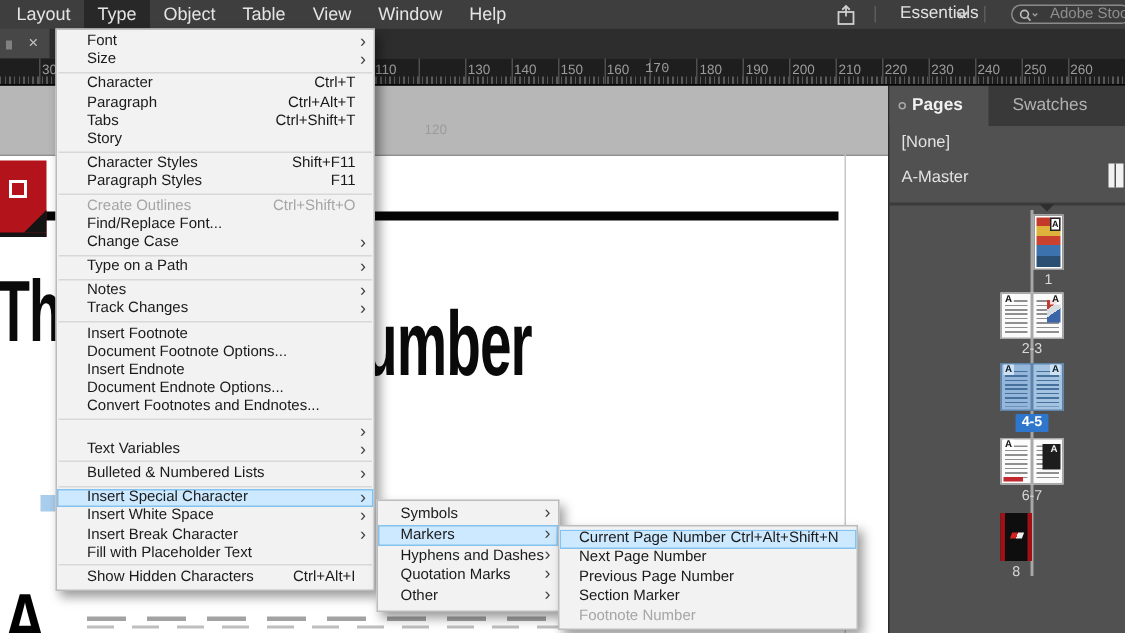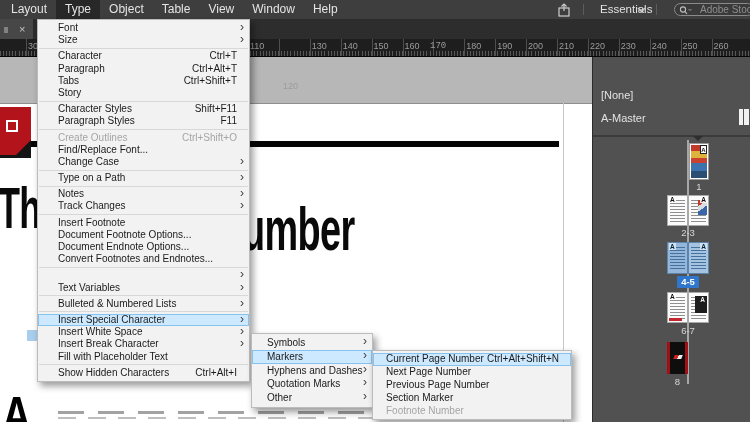--- a/index.html
+++ b/index.html
@@ -222,20 +222,21 @@
       <div class="mrow"><span class="mlabel">Find/Replace Font...</span></div>
       <div class="mrow"><span class="mlabel">Change Case</span><span class="marr">›</span></div>
       <div class="sep"></div>
       <div class="mrow"><span class="mlabel">Type on a Path</span><span class="marr">›</span></div>
       <div class="sep"></div>
       <div class="mrow"><span class="mlabel">Notes</span><span class="marr">›</span></div>
       <div class="mrow"><span class="mlabel">Track Changes</span><span class="marr">›</span></div>
       <div class="sep"></div>
       <div class="mrow"><span class="mlabel">Insert Footnote</span></div>
       <div class="mrow"><span class="mlabel">Document Footnote Options...</span></div>
+      <div class="mrow"><span class="mlabel">Insert Endnote</span></div>
       <div class="mrow"><span class="mlabel">Document Endnote Options...</span></div>
       <div class="mrow"><span class="mlabel">Convert Footnotes and Endnotes...</span></div>
       <div class="sep"></div>
       <div class="mrow"><span class="marr">›</span></div>
       <div class="mrow"><span class="mlabel">Text Variables</span><span class="marr">›</span></div>
       <div class="sep"></div>
       <div class="mrow"><span class="mlabel">Bulleted &amp; Numbered Lists</span><span class="marr">›</span></div>
       <div class="sep"></div>
       <div class="mrow hl"><span class="mlabel">Insert Special Character</span><span class="marr">›</span></div>
       <div class="mrow"><span class="mlabel">Insert White Space</span><span class="marr">›</span></div>
@@ -253,20 +254,24 @@
     </div>
   <div id="submenu2" class="menu">
       <div class="mrow hl"><span class="mlabel">Current Page Number</span><span class="msc">Ctrl+Alt+Shift+N</span></div>
       <div class="mrow"><span class="mlabel">Next Page Number</span></div>
       <div class="mrow"><span class="mlabel">Previous Page Number</span></div>
       <div class="mrow"><span class="mlabel">Section Marker</span></div>
       <div class="mrow dis"><span class="mlabel">Footnote Number</span></div>
     </div>
 
   <div id="panel">
+    <div id="panel-head">
+        <div class="ptab active" style="left: 0px;"><span class="dock-icon"></span><span class="ptab-label">Pages</span></div>
+        <div class="ptab" style="left: 72px;"><span class="ptab-label">Swatches</span></div>
+      </div>
     <div id="master-ico">
         <i></i>
       </div>
     <div id="panel-div"></div>
     <div id="spine"></div>
     <div id="spread-tri"></div>
   <div class="master-row" style="top: 31px;">[None]</div>
       <div class="master-row" style="top: 54px;">A-Master</div>
       <div class="thumb art-cover" style="left: 96px; top: 86px; width: 20px; height: 37px;">
         <div class="cv"></div>

